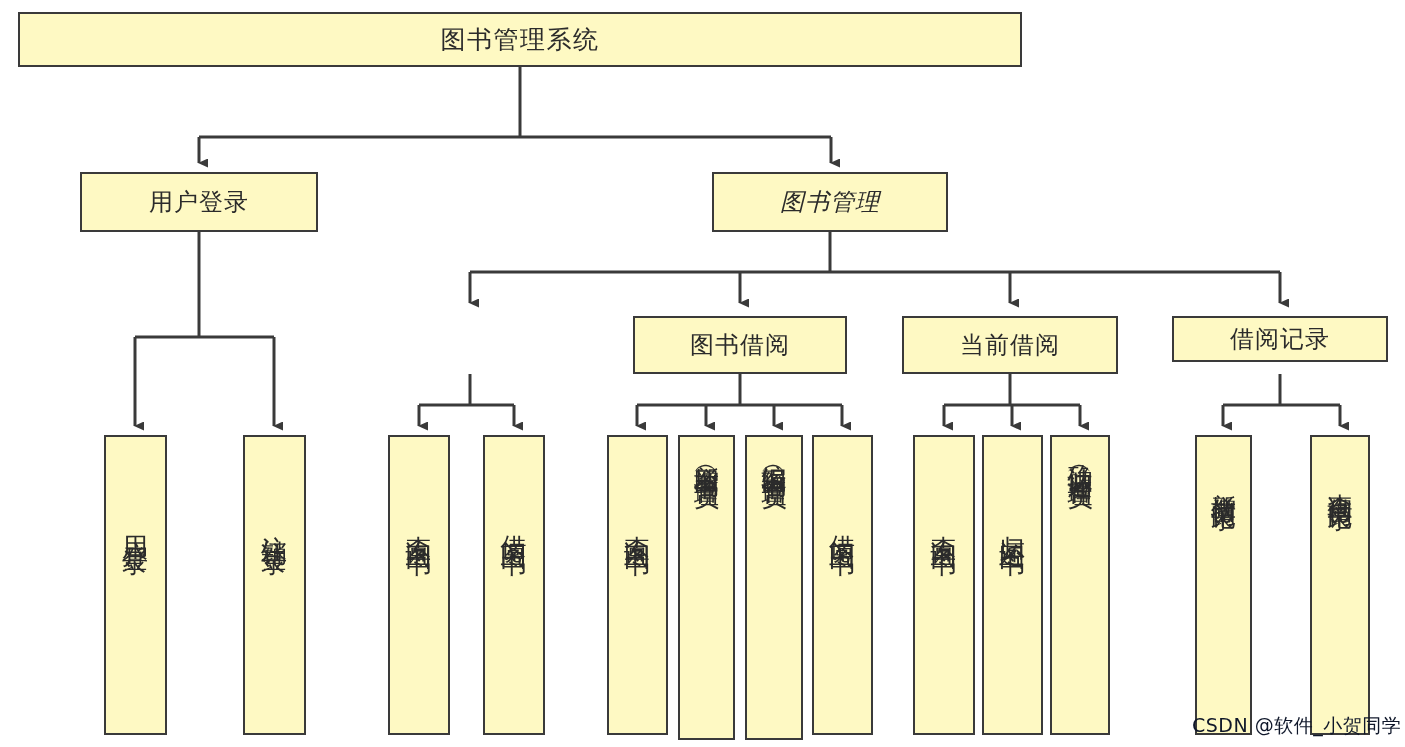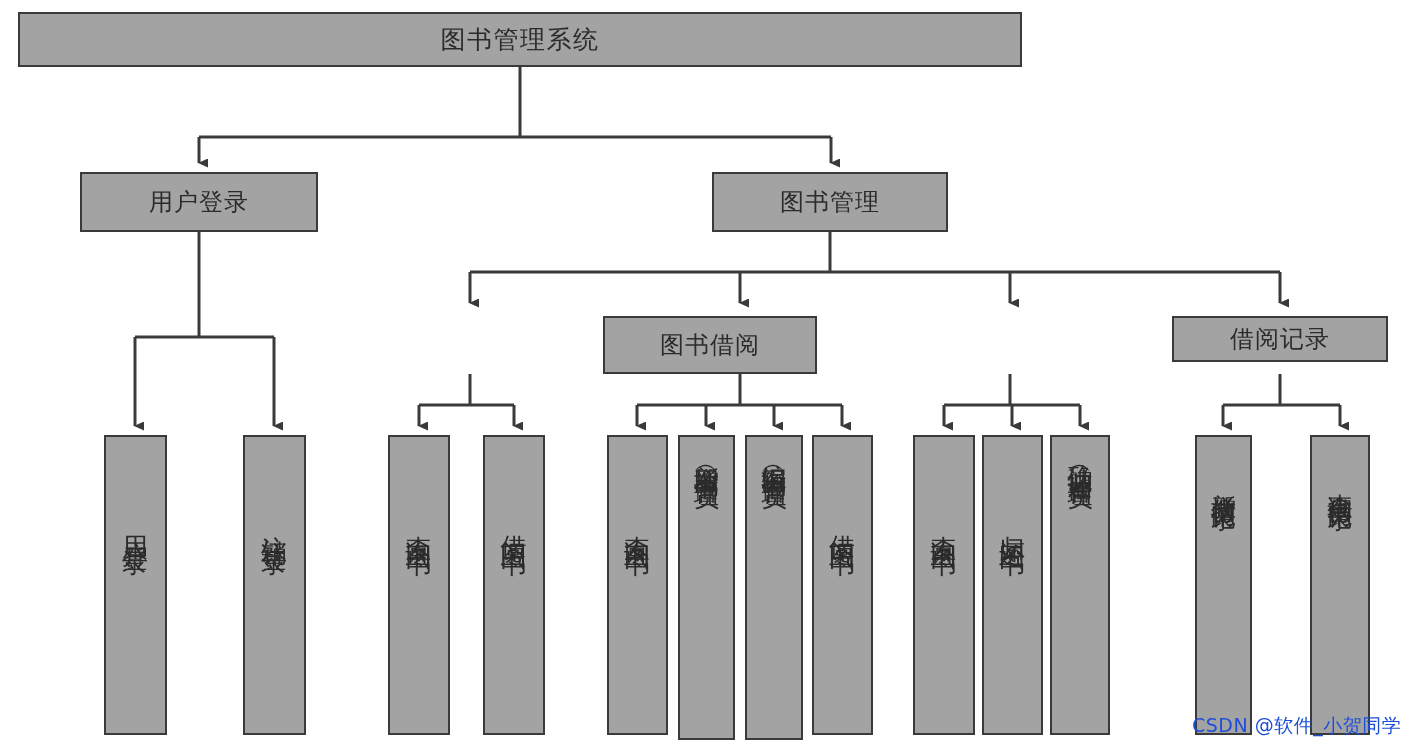--- a/index.html
+++ b/index.html
@@ -18,21 +18,21 @@
   svg#edges{
     position:absolute;
     left:0; top:0;
     width:1405px;
     height:747px;
     pointer-events:none;
   }
   .node{
     position:absolute;
     box-sizing:border-box;
-    background:#a3a3a3;
+    background:#fef9c3;
     border:2px solid #3a3a3a;
     display:flex;
     align-items:center;
     justify-content:center;
     color:#2b2b2b;
   }
   .node .lbl{
     display:block;
     text-align:center;
     line-height:1.18;
@@ -59,21 +59,21 @@
     font-size:26px;
     letter-spacing:5px;
     line-height:1;
   }
   .node.v.tall .lbl{
     font-size:25px;
     letter-spacing:3px;
   }
   .watermark{
     position:absolute;
-    color:#1d4ed8;
+    color:#0f172a;
     font-size:19px;
     letter-spacing:0.5px;
     white-space:nowrap;
     user-select:none;
   }
 </style>
 </head>
 <body>
 
 <div id="canvas">
@@ -128,26 +128,29 @@
     </g>
   </svg>
 
   <div class="node h root" style="left:18px; top:12px; width:1004px; height:55px;">
     <span class="lbl">图书管理系统</span>
   </div>
 
   <div class="node h" style="left:80px; top:172px; width:238px; height:60px;">
     <span class="lbl">用户登录</span>
   </div>
-  <div class="node h" style="left:712px; top:172px; width:236px; height:60px;">
+  <div class="node h" style="left:712px; top:172px; width:236px; height:60px;font-style:italic;">
     <span class="lbl">图书管理</span>
   </div>
 
-  <div class="node h" style="left:603px; top:316px; width:214px; height:58px;">
+  <div class="node h" style="left:633px; top:316px; width:214px; height:58px;">
     <span class="lbl">图书借阅</span>
+  </div>
+  <div class="node h" style="left:902px; top:316px; width:216px; height:58px;">
+    <span class="lbl">当前借阅</span>
   </div>
   <div class="node h" style="left:1172px; top:316px; width:216px; height:46px;">
     <span class="lbl">借阅记录</span>
   </div>
 
   <div class="node v" style="left:104px; top:435px; width:63px; height:300px; padding-top:78px;">
     <span class="lbl">用户登录</span>
   </div>
   <div class="node v" style="left:243px; top:435px; width:63px; height:300px; padding-top:78px;">
     <span class="lbl">注销登录</span>

